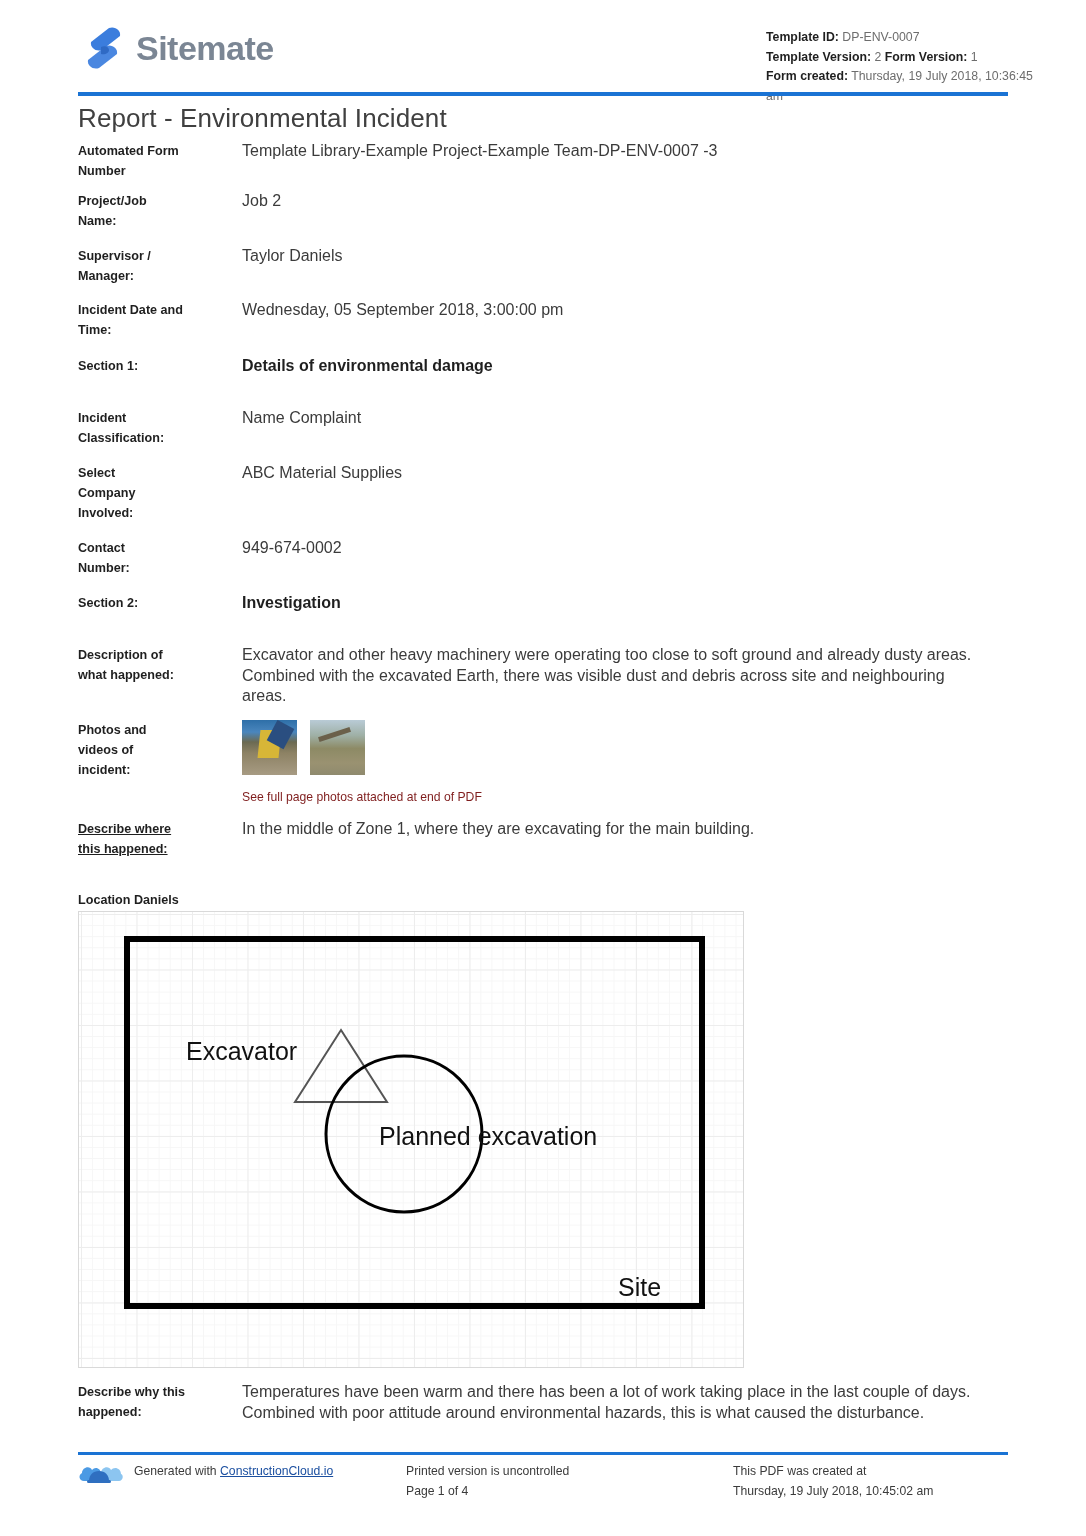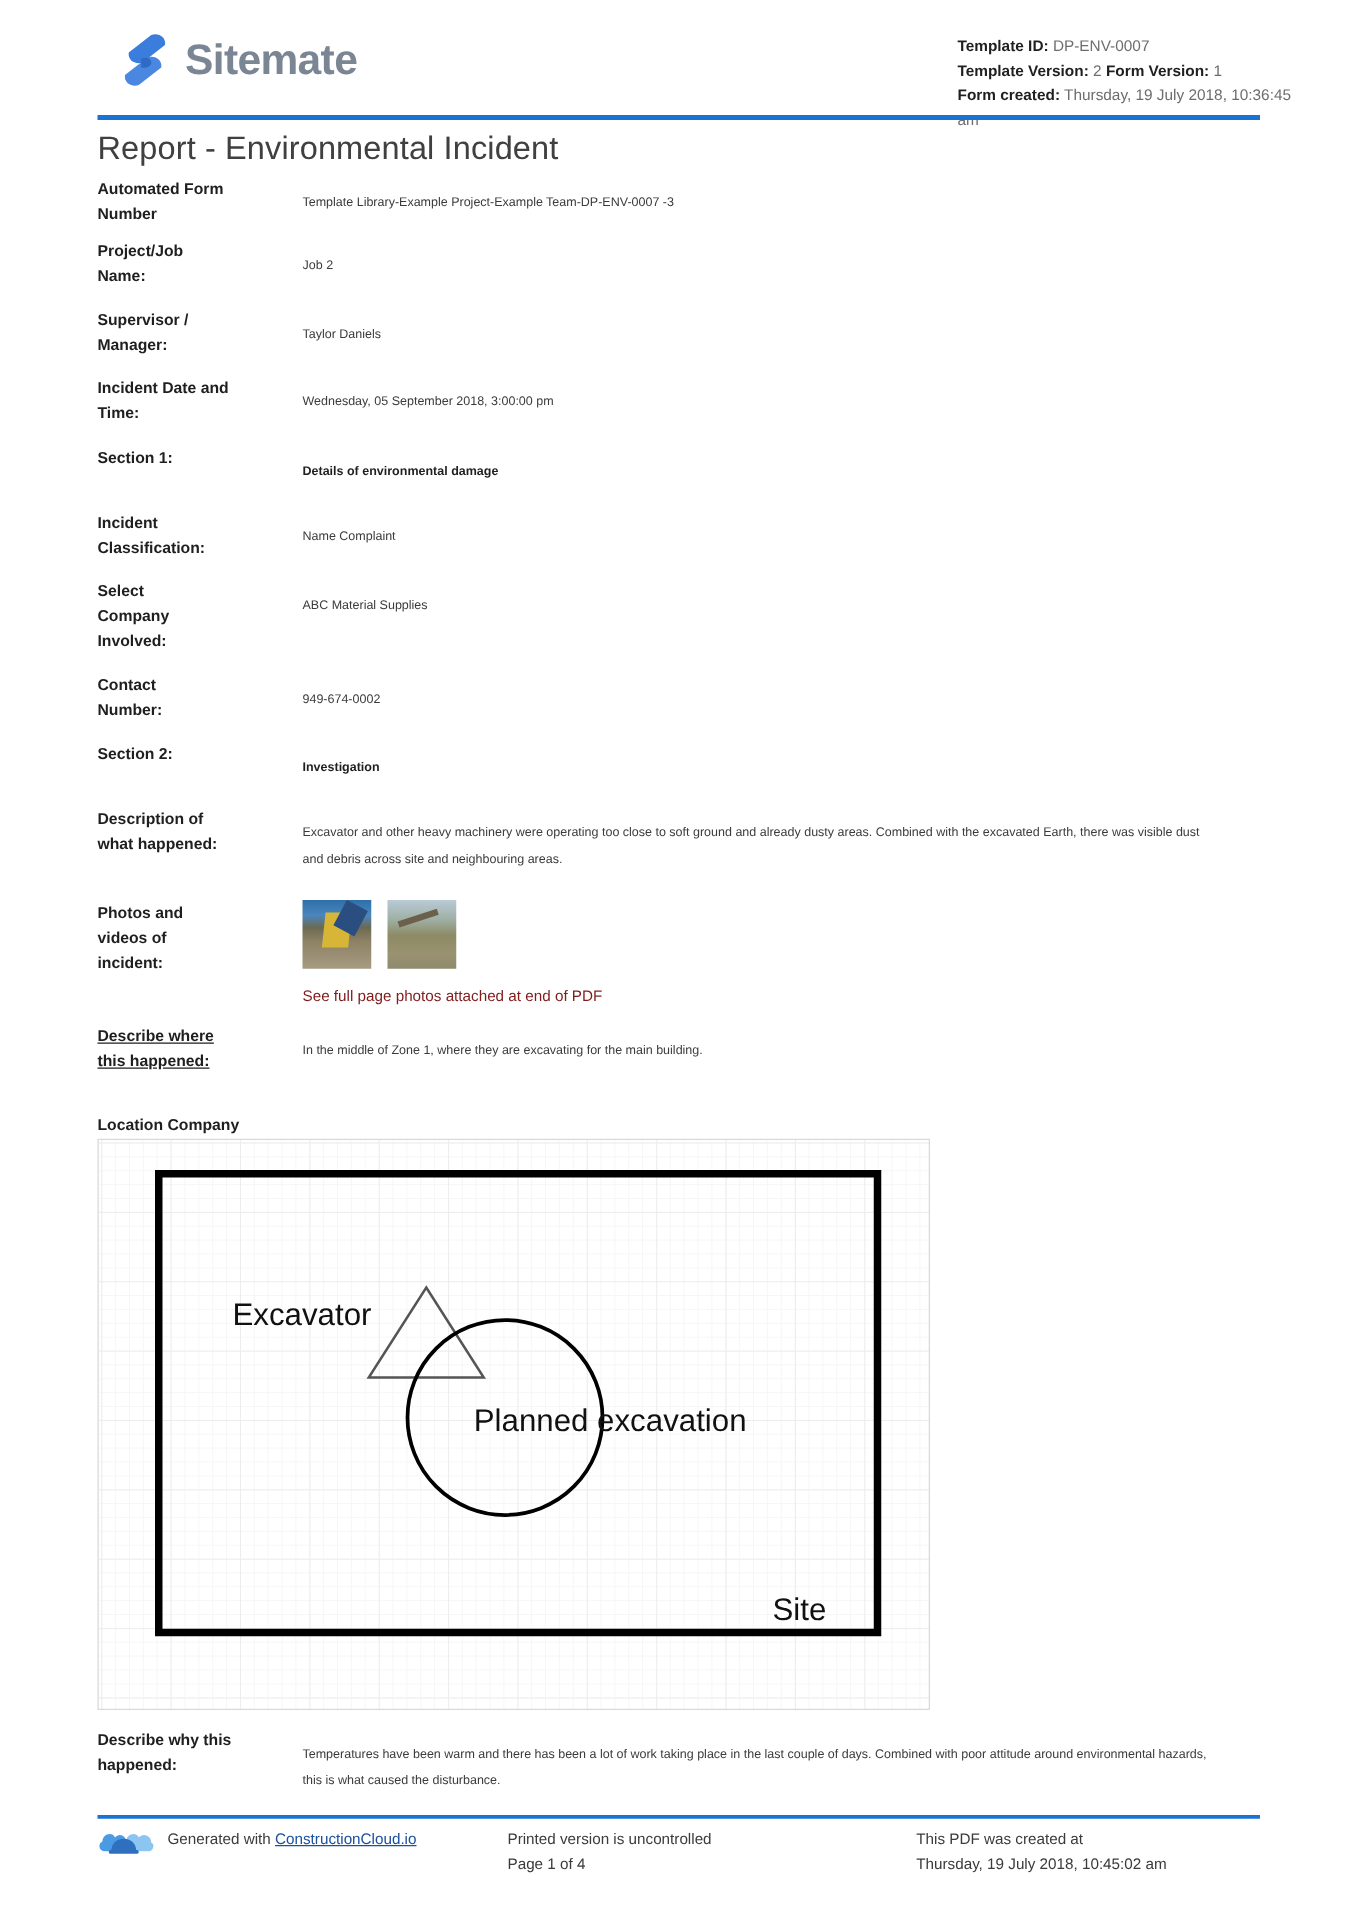--- a/index.html
+++ b/index.html
@@ -26,21 +26,21 @@
   
   .header {
     position: absolute;
     left: 78px;
     top: 14px;
     width: 930px;
     height: 78px;
   }
   .logo-wrap {
     position: absolute;
-    left: 16px;
+    left: 4px;
     top: 10px;
     display: flex;
     align-items: center;
     gap: 10px;
   }
   .logo-mark {
     width: 44px;
     height: 48px;
     position: relative;
   }
@@ -95,23 +95,23 @@
     top: 0;
     width: 150px;
     font-size: 12.6px;
     font-weight: bold;
     line-height: 20px;
     color: #1f1f1f;
   }
   .field .val {
     position: absolute;
     left: 164px;
-    top: 12px;
+    top: 0;
     width: 730px;
-    font-size: 10px;
+    font-size: 16px;
     line-height: 20.5px;
     color: #3b3b3b;
   }
   .field .val.bold {
     font-weight: bold;
     color: #1f1f1f;
   }
 
   
   .photos-row { position: absolute; left: 164px; top: 0; }
@@ -322,21 +322,21 @@
       </div>
     </div>
     <div class="photo-caption">See full page photos attached at end of PDF</div>
   </div>
 
   <div class="field" style="top:819px;">
     <div class="lbl" style="width:110px;text-decoration:underline;">Describe where this happened:</div>
     <div class="val">In the middle of Zone 1, where they are excavating for the main building.</div>
   </div>
 
-  <div class="sketch-label">Location Company</div>
+  <div class="sketch-label">Location Daniels</div>
   <div class="sketch-box">
     <svg class="sketch-svg" width="662" height="453" viewBox="0 0 662 453" xmlns="http://www.w3.org/2000/svg">
 
       <rect x="48" y="27" width="575" height="367" fill="none" stroke="#000000" stroke-width="6"></rect>
 
       <polygon points="262,118 308,190 216,190" fill="none" stroke="#555555" stroke-width="2"></polygon>
 
       <circle cx="325" cy="222" r="78" fill="none" stroke="#000000" stroke-width="3"></circle>
 
       <text x="107" y="148" font-family="Liberation Sans, sans-serif" font-size="25" fill="#111111">Excavator</text>

